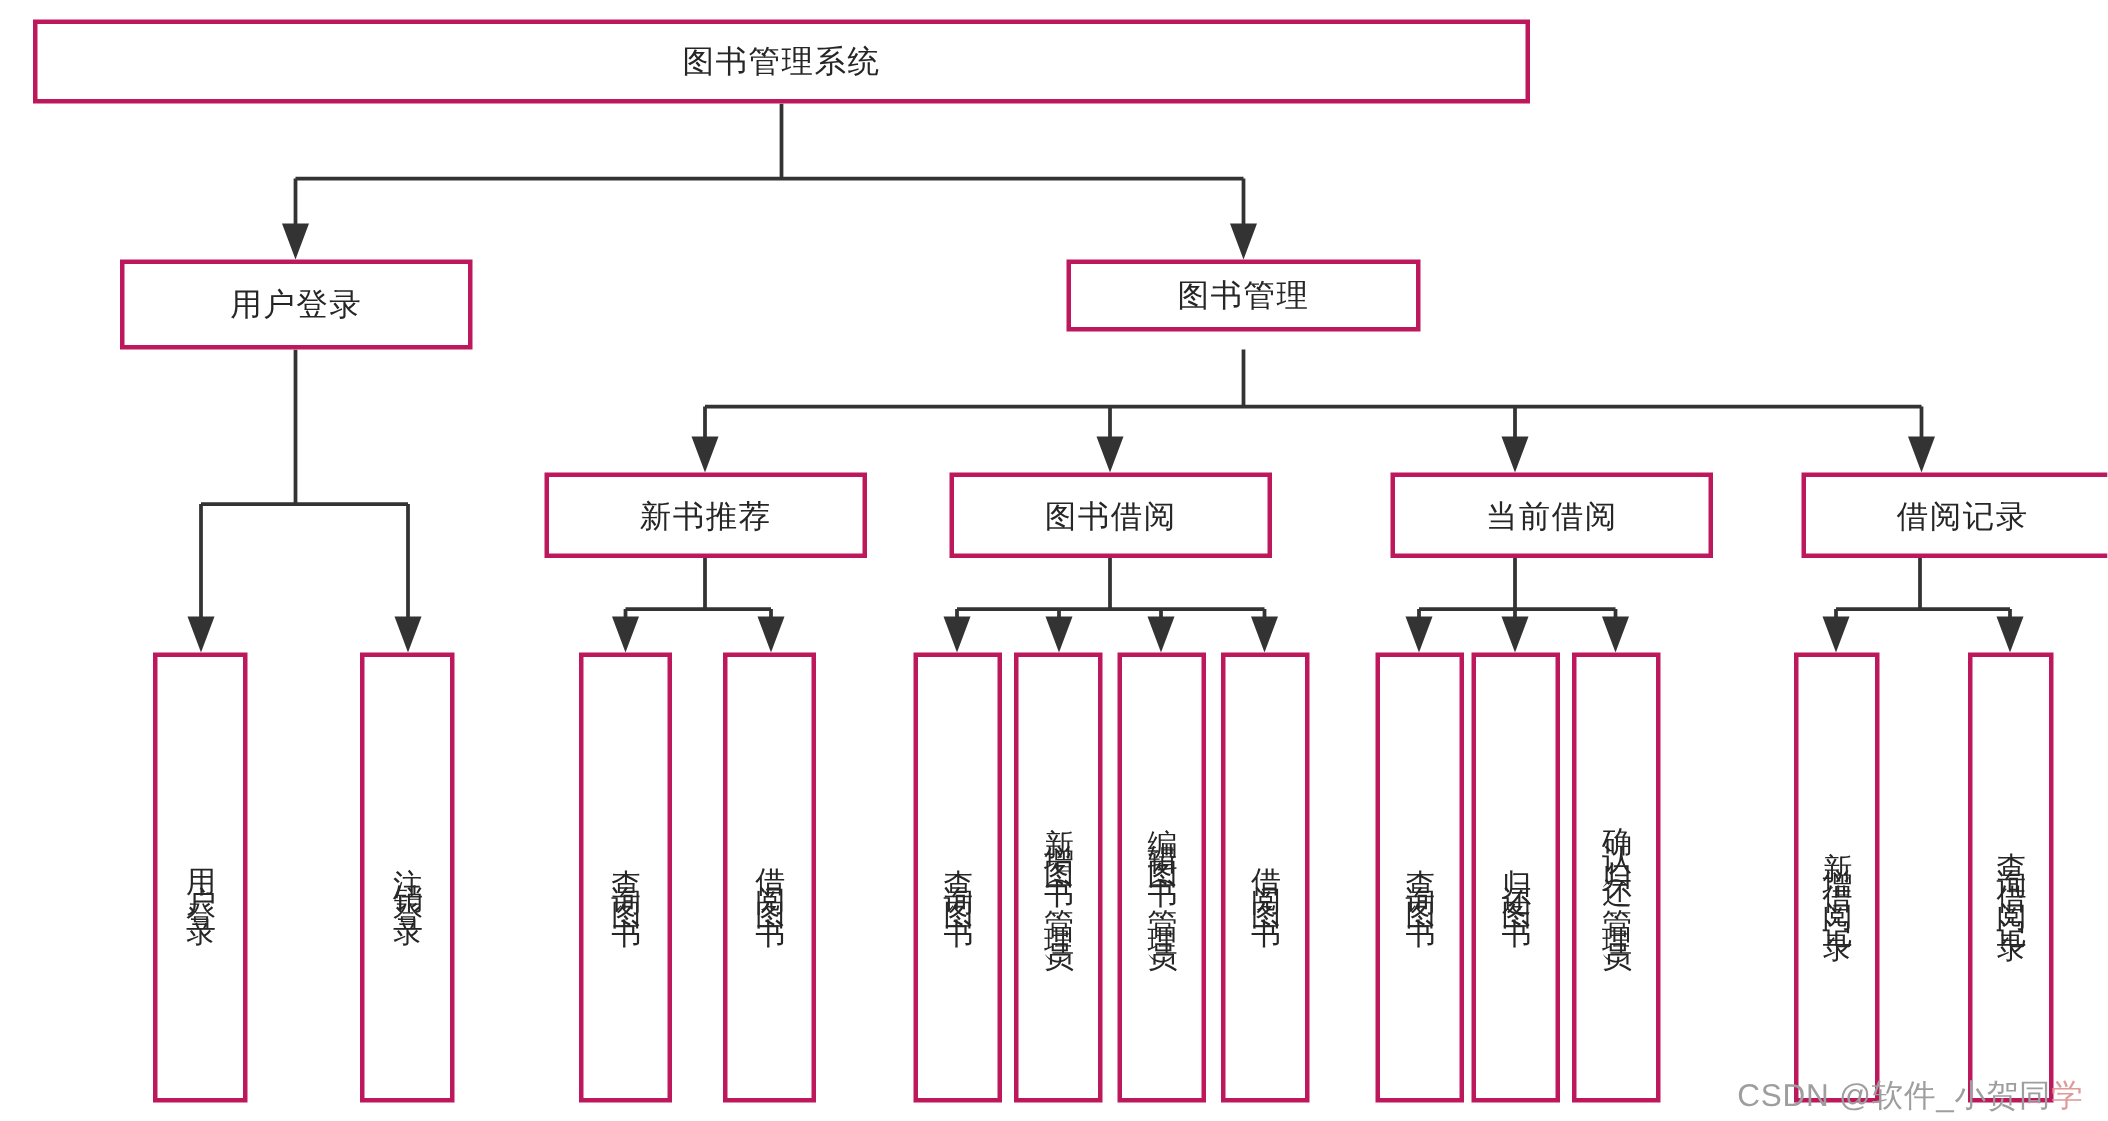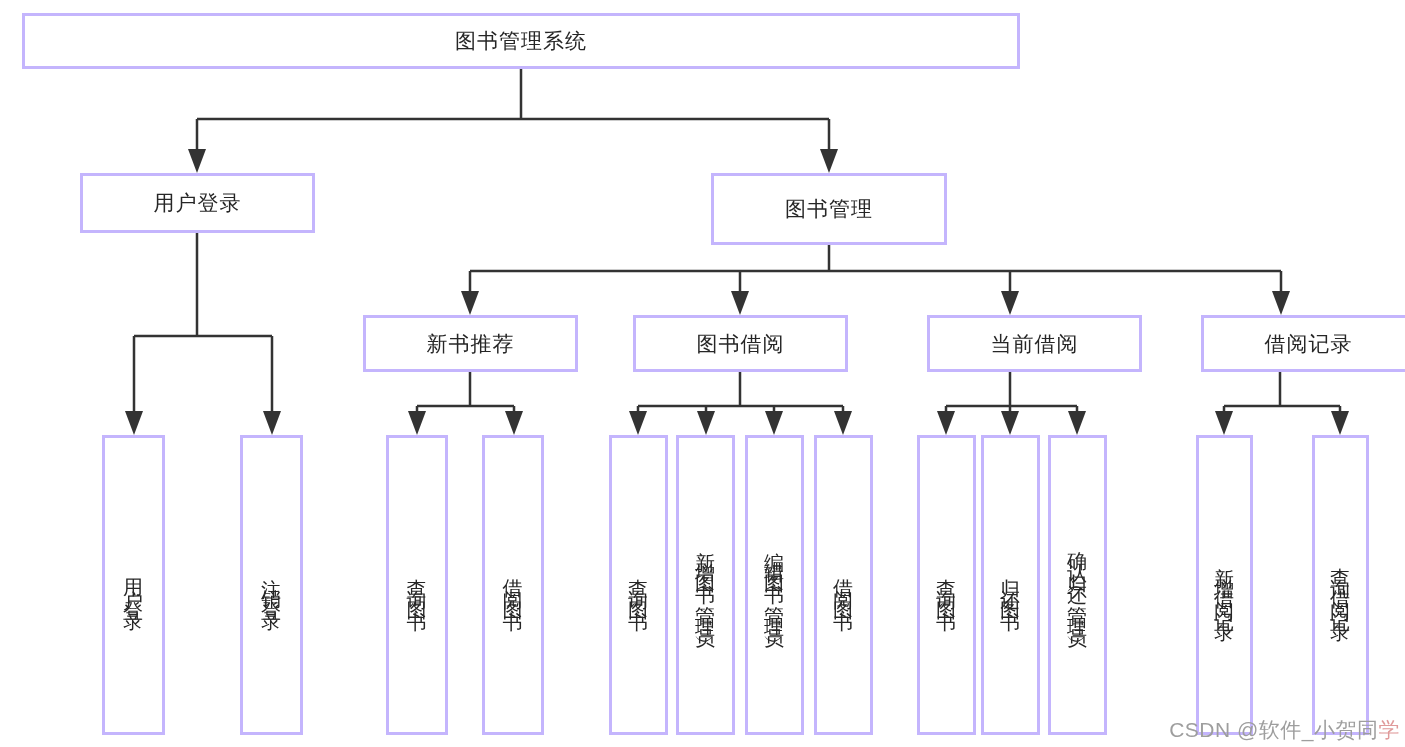--- a/index.html
+++ b/index.html
@@ -3,30 +3,30 @@
 <meta charset="utf-8">
 <style>
   html,body{margin:0;padding:0;background:#ffffff;}
   .stage{
     position:relative;width:1405px;height:747px;background:#ffffff;
     font-family:"Liberation Sans",sans-serif;overflow:hidden;
   }
   .connectors{position:absolute;left:0;top:0;}
   .box{
     position:absolute;box-sizing:border-box;
-    border:3px solid #c4b5fd;background:#ffffff;color:#262626;
+    border:3px solid #be185d;background:#ffffff;color:#262626;
     display:flex;align-items:center;justify-content:center;
   }
   .hlabel{font-size:21px;letter-spacing:1px;white-space:nowrap;}
   .vlabel{
     writing-mode:vertical-rl;text-orientation:mixed;
     font-size:20px;line-height:1;letter-spacing:11px;white-space:nowrap;
   }
   .watermark{
-    position:absolute;right:5px;bottom:3px;z-index:5;
+    position:absolute;right:16px;bottom:3px;z-index:5;
     font-size:21px;color:#9e9e9e;letter-spacing:0.5px;white-space:nowrap;
   }
   .watermark .accent{color:#e09a9a;}
 </style>
 </head>
 <body>
 
 <div class="stage">
 
   <svg class="connectors" width="1405" height="747" viewBox="0 0 1405 747">
@@ -49,21 +49,21 @@
              M1215,411 L1233,411 L1224,435 Z  M1331,411 L1349,411 L1340,435 Z"></path>
   </svg>
 
   <div class="box" style="left:22px;top:13px;width:998px;height:56px;">
     <span class="hlabel">图书管理系统</span>
   </div>
 
   <div class="box" style="left:80px;top:173px;width:235px;height:60px;">
     <span class="hlabel">用户登录</span>
   </div>
-  <div class="box" style="left:711px;top:173px;width:236px;height:72px;">
+  <div class="box" style="left:711px;top:173px;width:236px;height:48px;">
     <span class="hlabel">图书管理</span>
   </div>
 
   <div class="box" style="left:363px;top:315px;width:215px;height:57px;">
     <span class="hlabel">新书推荐</span>
   </div>
   <div class="box" style="left:633px;top:315px;width:215px;height:57px;">
     <span class="hlabel">图书借阅</span>
   </div>
   <div class="box" style="left:927px;top:315px;width:215px;height:57px;">

